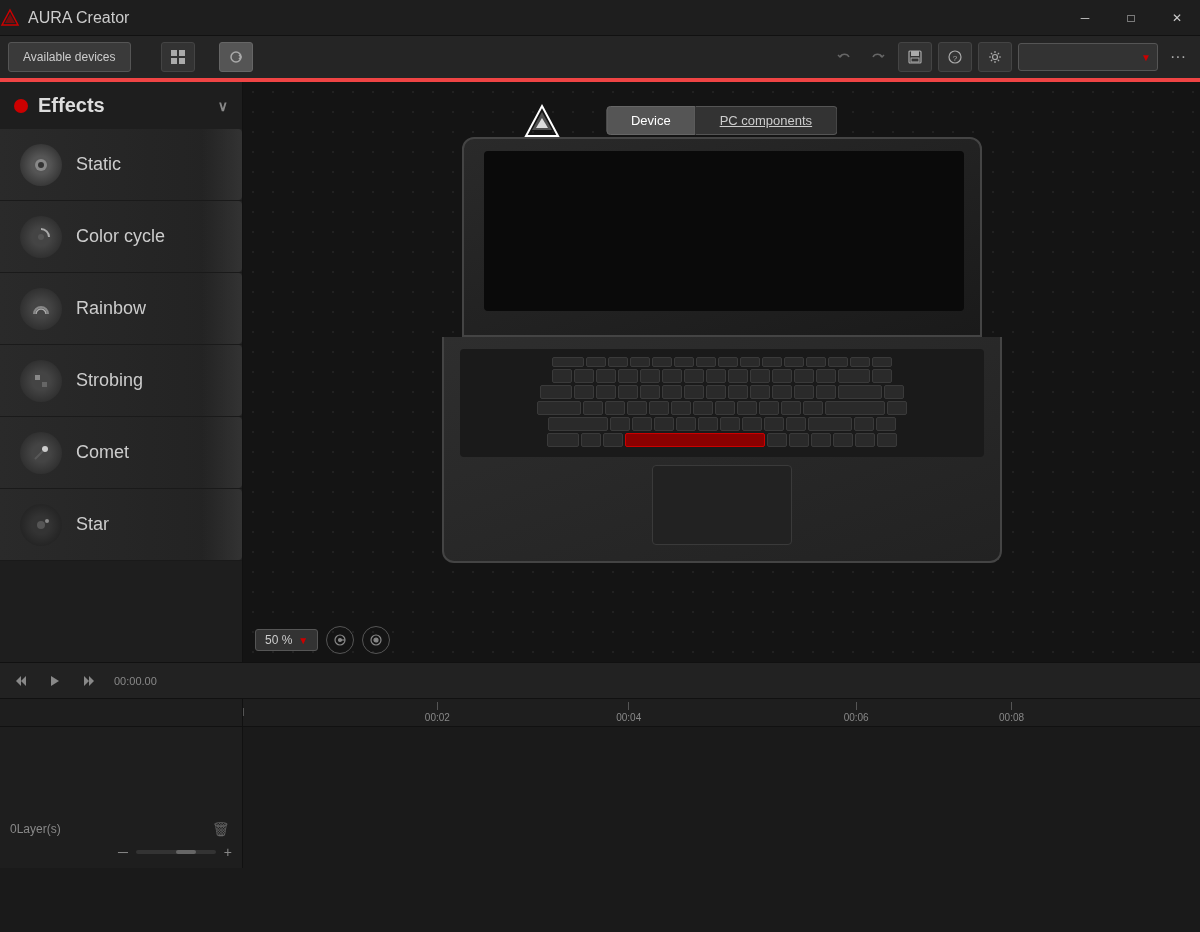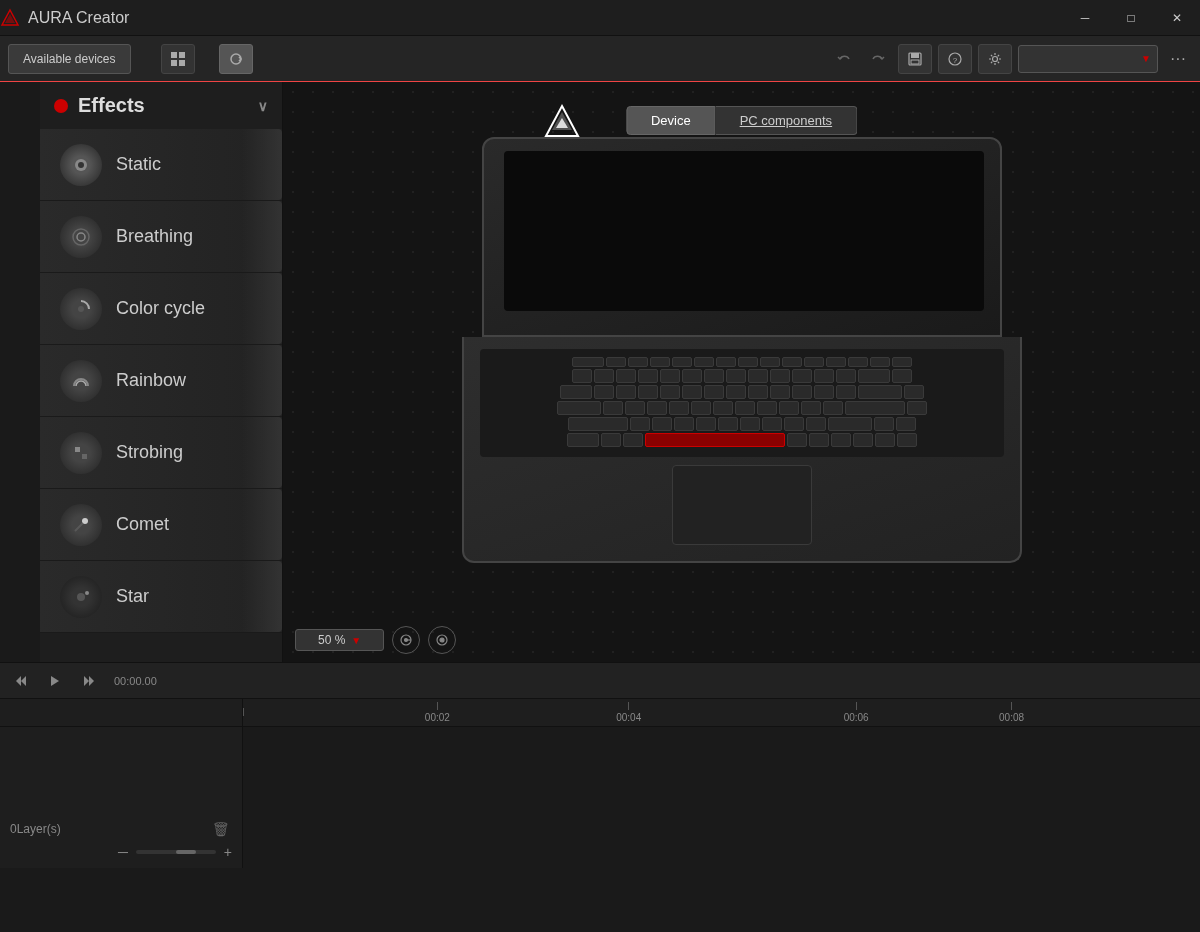--- a/index.html
+++ b/index.html
@@ -45,21 +45,21 @@
     }
 
     
     #toolbar {
       height: 46px;
       background: #252525;
       display: flex;
       align-items: center;
       padding: 0 8px;
       gap: 24px;
-      border-bottom: 1px solid #ef4444;
+      border-bottom: 4px solid #ef4444;
     }
     .toolbar-btn {
       width: 34px;
       height: 30px;
       background: #333;
       border: 1px solid #444;
       border-radius: 3px;
       display: flex;
       align-items: center;
       justify-content: center;
@@ -128,21 +128,20 @@
       height: 28px;
       display: flex;
       align-items: center;
       justify-content: center;
     }
 
     
     #main {
       display: flex;
       height: calc(932px - 36px - 46px - 206px);
-      margin-left: 40px;
       
     }
 
     
     #sidebar {
       width: 243px;
       background: #1e1e1e;
       border-right: 1px solid #111;
       overflow-y: auto;
       flex-shrink: 0;
@@ -343,21 +342,21 @@
       bottom: 8px;
       left: 12px;
       display: flex;
       align-items: center;
       gap: 8px;
     }
     .zoom-dropdown {
       background: #333;
       border: 1px solid #555;
       border-radius: 3px;
-      padding: 3px 22px;
+      padding: 3px 9px;
       color: #ccc;
       font-size: 12px;
       display: flex;
       align-items: center;
       gap: 6px;
       cursor: pointer;
     }
     .zoom-dropdown .zarrow { color: #c00; font-size: 10px; }
     .zoom-icon-btn {
       width: 28px;
@@ -577,29 +576,20 @@
     <div class="effect-item">
       <div class="effect-icon" style="background: radial-gradient(circle, #555 30%, #222 100%);">
         <svg width="20" height="20" viewBox="0 0 20 20">
           <circle cx="10" cy="10" r="6" fill="#888"></circle>
           <circle cx="10" cy="10" r="3" fill="#333"></circle>
         </svg>
       </div>
       <span class="effect-name">Static</span>
     </div>
 
-    <div class="effect-item">
-      <div class="effect-icon" style="background: radial-gradient(circle, #444 30%, #222 100%);">
-        <svg width="20" height="20" viewBox="0 0 20 20">
-          <circle cx="10" cy="10" r="8" fill="none" stroke="#666" stroke-width="1.5"></circle>
-          <circle cx="10" cy="10" r="4" fill="none" stroke="#888" stroke-width="1.5"></circle>
-        </svg>
-      </div>
-      <span class="effect-name">Breathing</span>
-    </div>
 
     <div class="effect-item">
       <div class="effect-icon" style="background: radial-gradient(circle, #444 30%, #222 100%);">
         <svg width="20" height="20" viewBox="0 0 20 20">
           <path d="M10 2 A8 8 0 0 1 18 10" fill="none" stroke="#aaa" stroke-width="2"></path>
           <circle cx="10" cy="10" r="3" fill="#555"></circle>
         </svg>
       </div>
       <span class="effect-name">Color cycle</span>
     </div>

